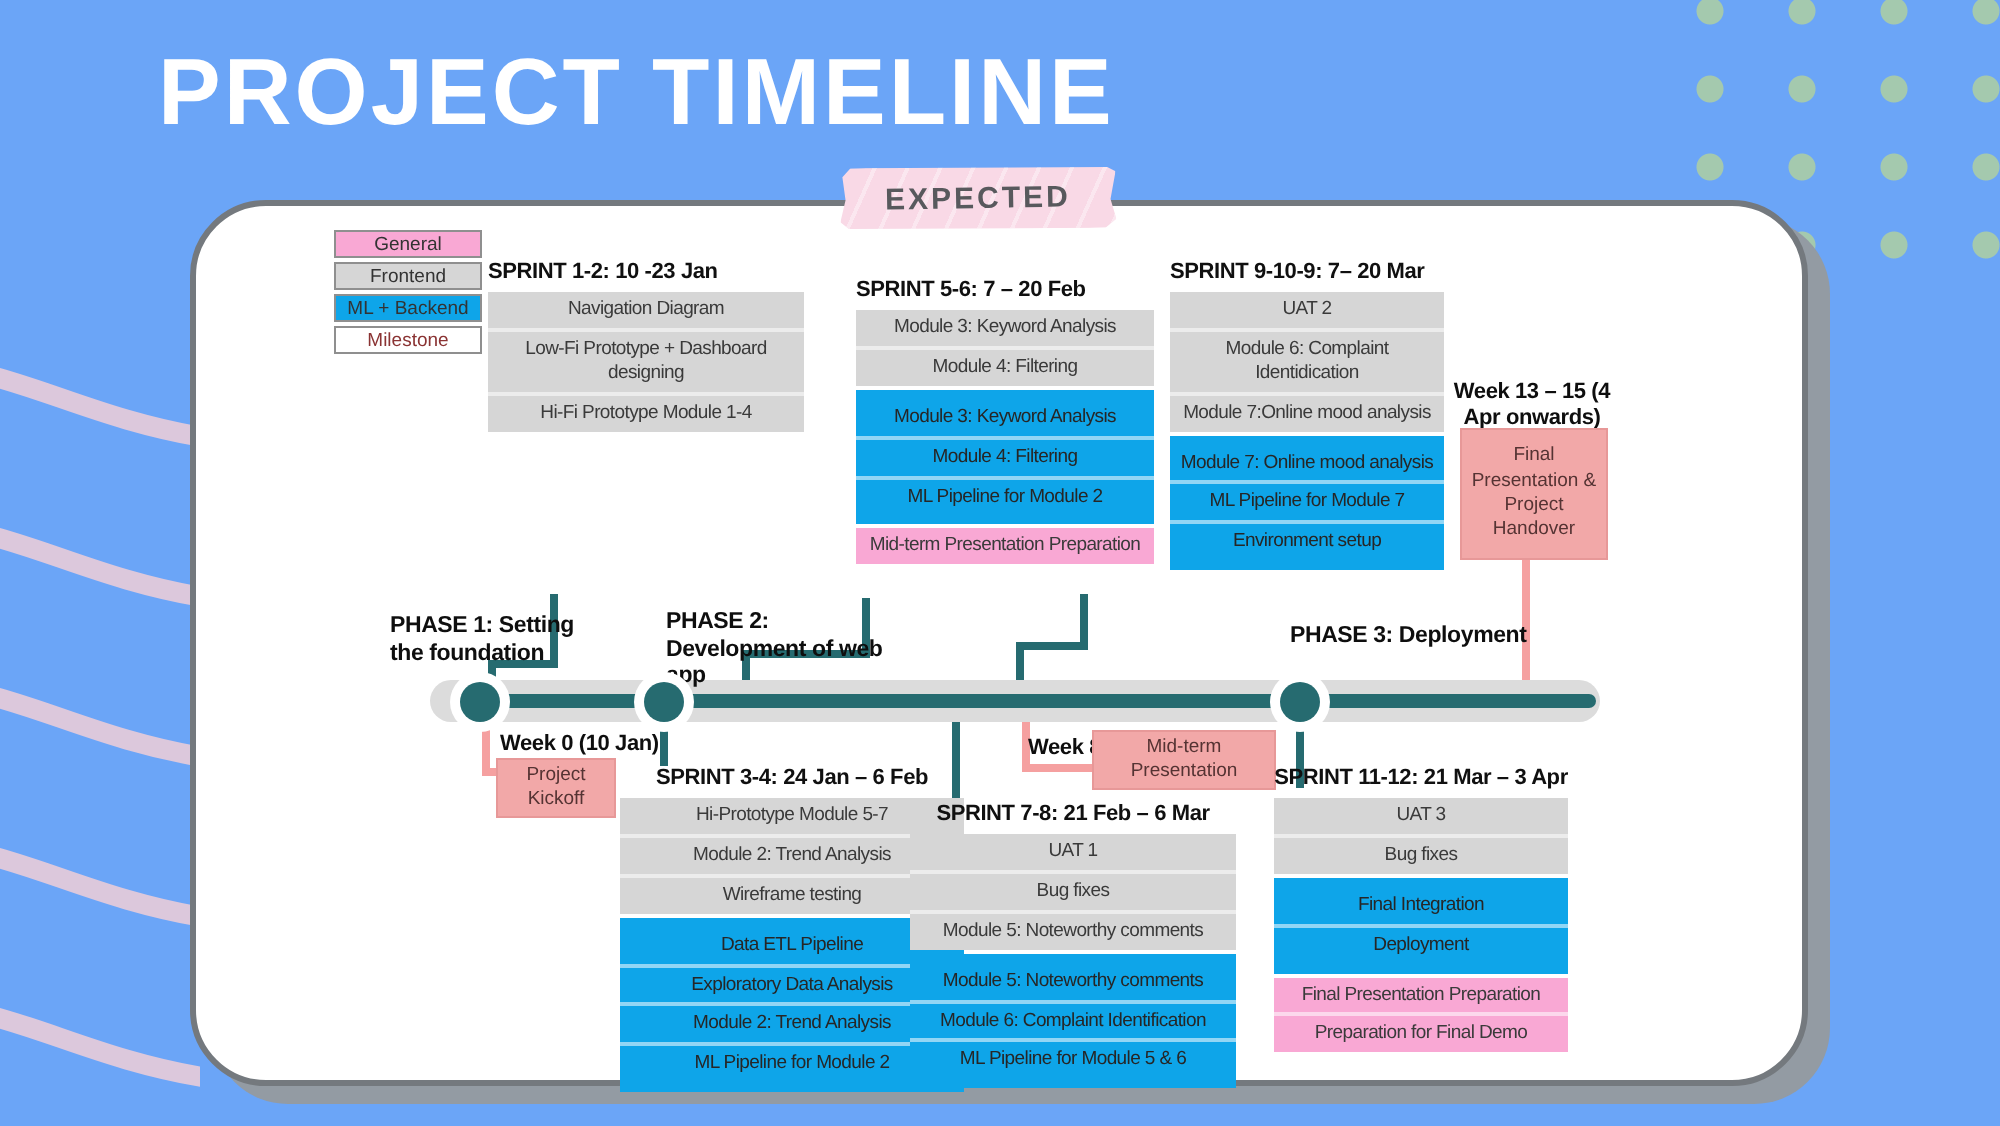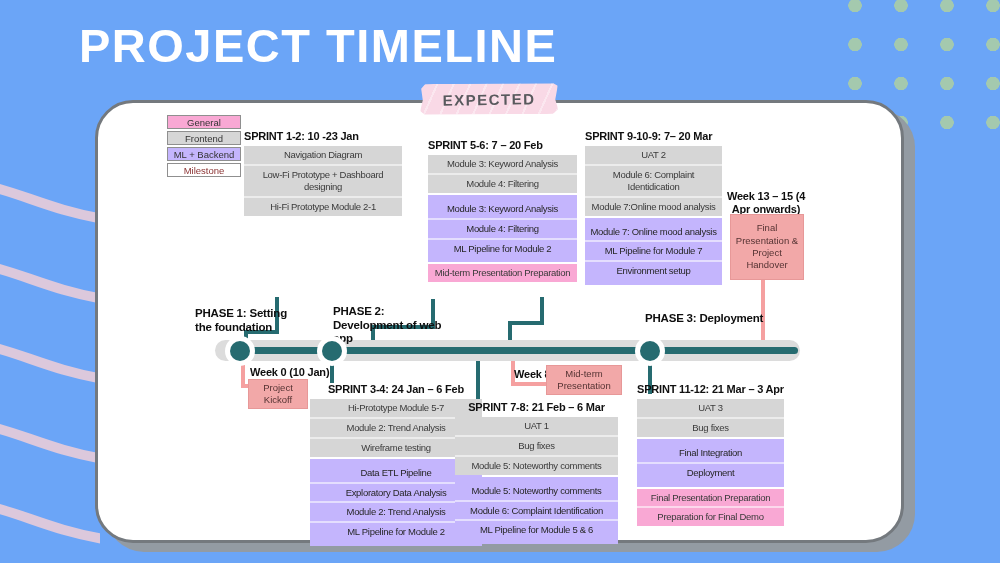--- a/index.html
+++ b/index.html
@@ -27,21 +27,21 @@
   .tape span { color:#58595d; font-weight:bold; font-size:15px; letter-spacing:1.5px; }
 
   
   .legend { position:absolute; left:167px; top:115px; width:74px; z-index:3; }
   .legend-row { height:14px; margin-bottom:2px; border:1px solid #8f8f8f; font-size:9.5px;
     display:flex; align-items:center; justify-content:center; color:#333; }
 
   
   .cat-general { background:#f9a8d4; }
   .cat-frontend { background:#d6d6d6; }
-  .cat-ml_backend { background:#c4b5fd; }
+  .cat-ml_backend { background:#0ea5e9; }
   .cat-milestone { background:#ffffff; }
   .legend-row.cat-milestone { color:#8a3333; }
 
   
   .stack { position:absolute; z-index:3; }
   .stack-header { font-weight:bold; font-size:11px; color:#101010; letter-spacing:-0.2px;
     margin-bottom:4px; white-space:nowrap; }
   .stack.header-center .stack-header { text-align:center; }
   .task-group { margin-bottom:2px; }
   .task-group.cat-ml_backend { padding:5px 0; }
@@ -82,21 +82,21 @@
     letter-spacing:-0.2px; color:#0e0e0e; line-height:1.2; }
   .week-0 { left:250px; top:366px; }
   .week-8 { left:514px; top:368px; }
   .week-13 { left:724px; top:190px; width:84px; text-align:center; }
 
   
   .milestone-box { position:absolute; z-index:3; background:#f2a8a8; border:1px solid #e79898;
     font-size:9.5px; line-height:1.3; color:#553333; text-align:center;
     display:flex; align-items:center; justify-content:center; padding:3px 0; }
   .box-kickoff { left:248px; top:379px; width:60px; height:30px; }
-  .box-midterm { left:546px; top:365px; width:76px; height:30px; }
+  .box-midterm { left:546px; top:365px; width:92px; height:30px; }
   .box-final { left:730px; top:214px; width:74px; height:66px; }
 </style>
 </head>
 <body>
 
 <div class="page">
 
   <div class="dots-pattern"></div>
   <svg class="waves" width="100" height="388" viewBox="0 0 100 388">
     <path d="M -8 12 C 25 20 55 36 104 44" stroke="#dcc8dc" stroke-width="10" fill="none" stroke-linecap="round"></path>
@@ -120,21 +120,21 @@
       <div class="legend-row cat-ml_backend">ML + Backend</div>
       <div class="legend-row cat-milestone">Milestone</div>
     </div>
 
   <div class="stack stack-a">
     <div class="stack-header">SPRINT 1-2: 10 -23 Jan</div>
     <div class="stack-body">
         <div class="task-group cat-frontend">
           <div class="task-row">Navigation Diagram</div>
           <div class="task-row">Low-Fi Prototype + Dashboard designing</div>
-          <div class="task-row">Hi-Fi Prototype Module 2-1</div>
+          <div class="task-row">Hi-Fi Prototype Module 1-4</div>
         </div>
       </div>
   </div>
   <div class="stack stack-b">
     <div class="stack-header">SPRINT 5-6: 7 – 20 Feb</div>
     <div class="stack-body">
         <div class="task-group cat-frontend">
           <div class="task-row">Module 3: Keyword Analysis</div>
           <div class="task-row">Module 4: Filtering</div>
         </div>

